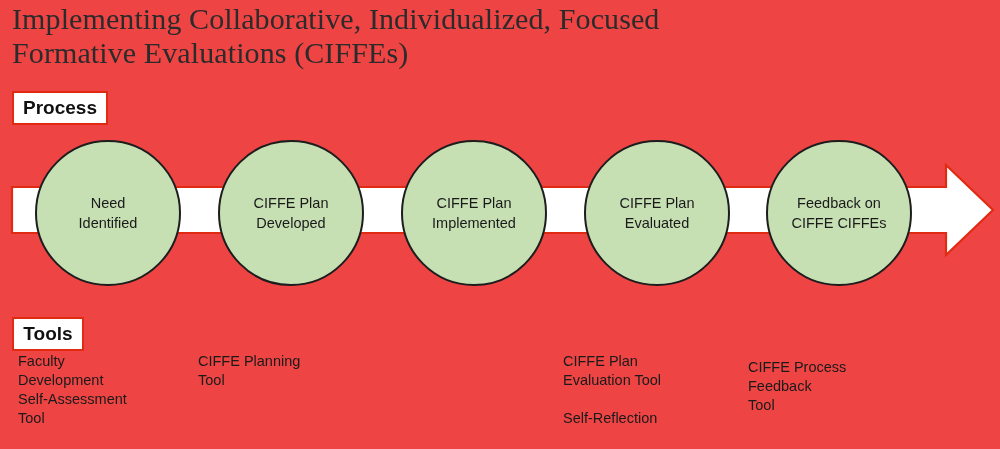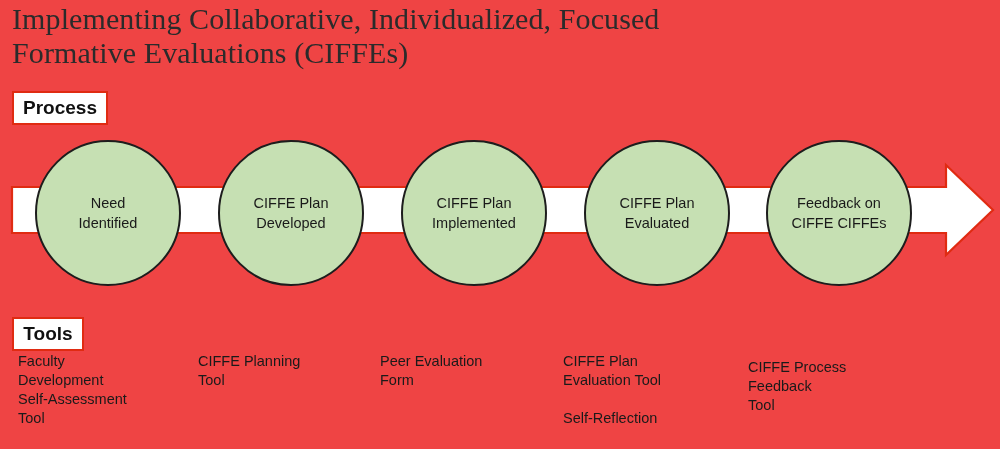--- a/index.html
+++ b/index.html
@@ -165,22 +165,20 @@
   </div>
 
   <div class="tool-caption" id="tool-0">Faculty
 Development
 Self-Assessment
 Tool</div>
 
   <div class="tool-caption" id="tool-1">CIFFE Planning
 Tool</div>
 
-  <div class="tool-caption" id="tool-2">Peer Evaluation
-Form</div>
 
   <div class="tool-caption" id="tool-3">CIFFE Plan
 Evaluation Tool
 
 Self-Reflection</div>
 
   <div class="tool-caption" id="tool-4">CIFFE Process
 Feedback
 Tool</div>
 

